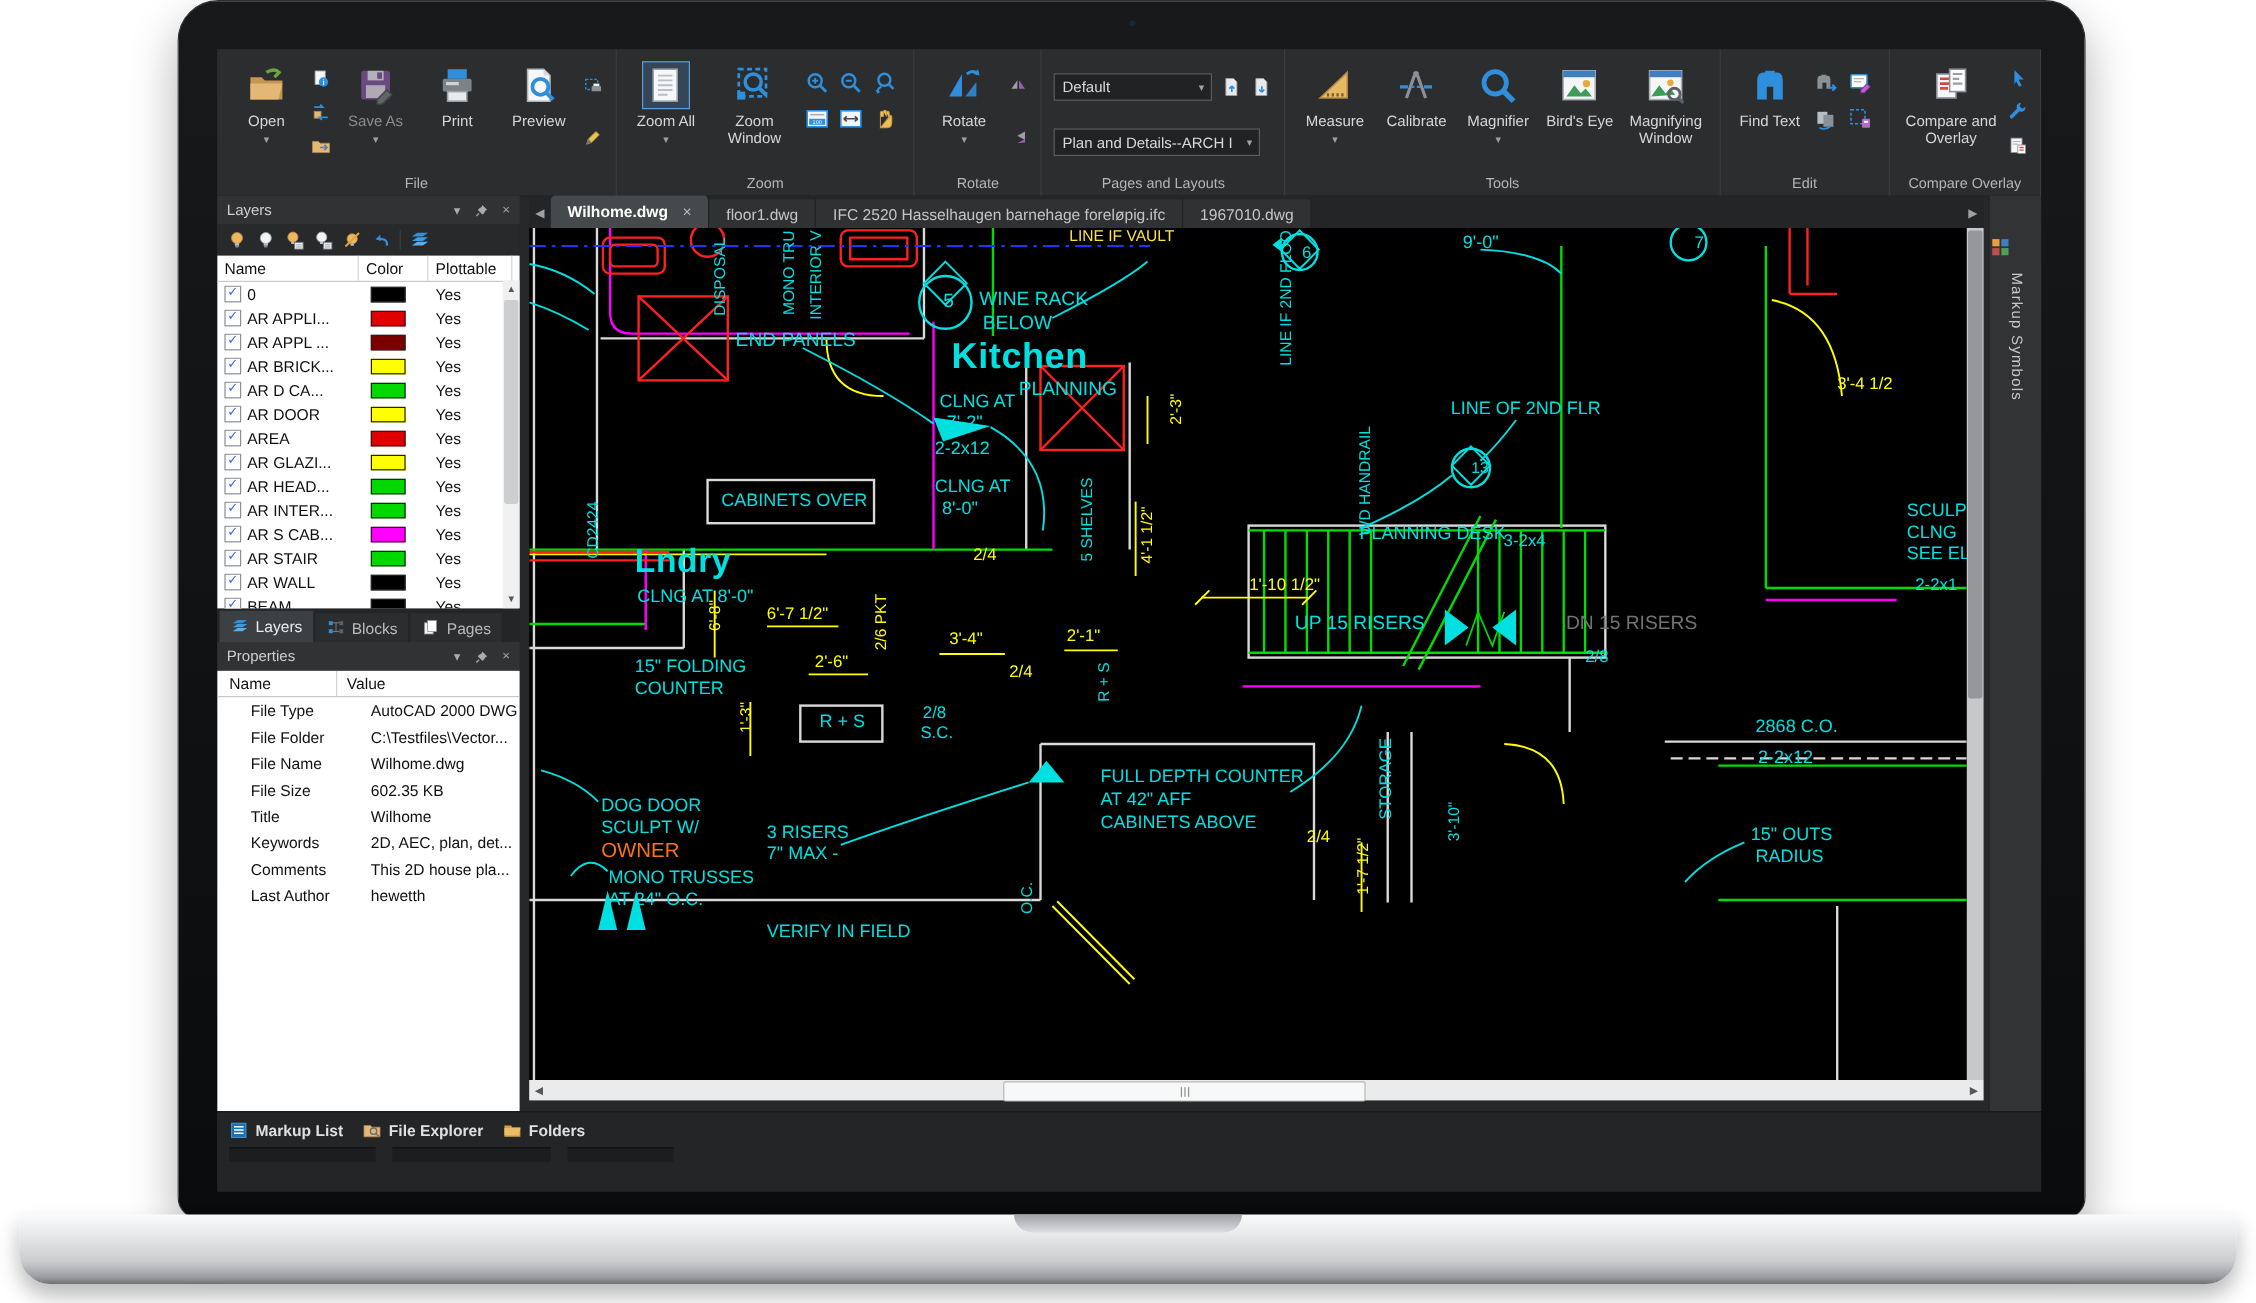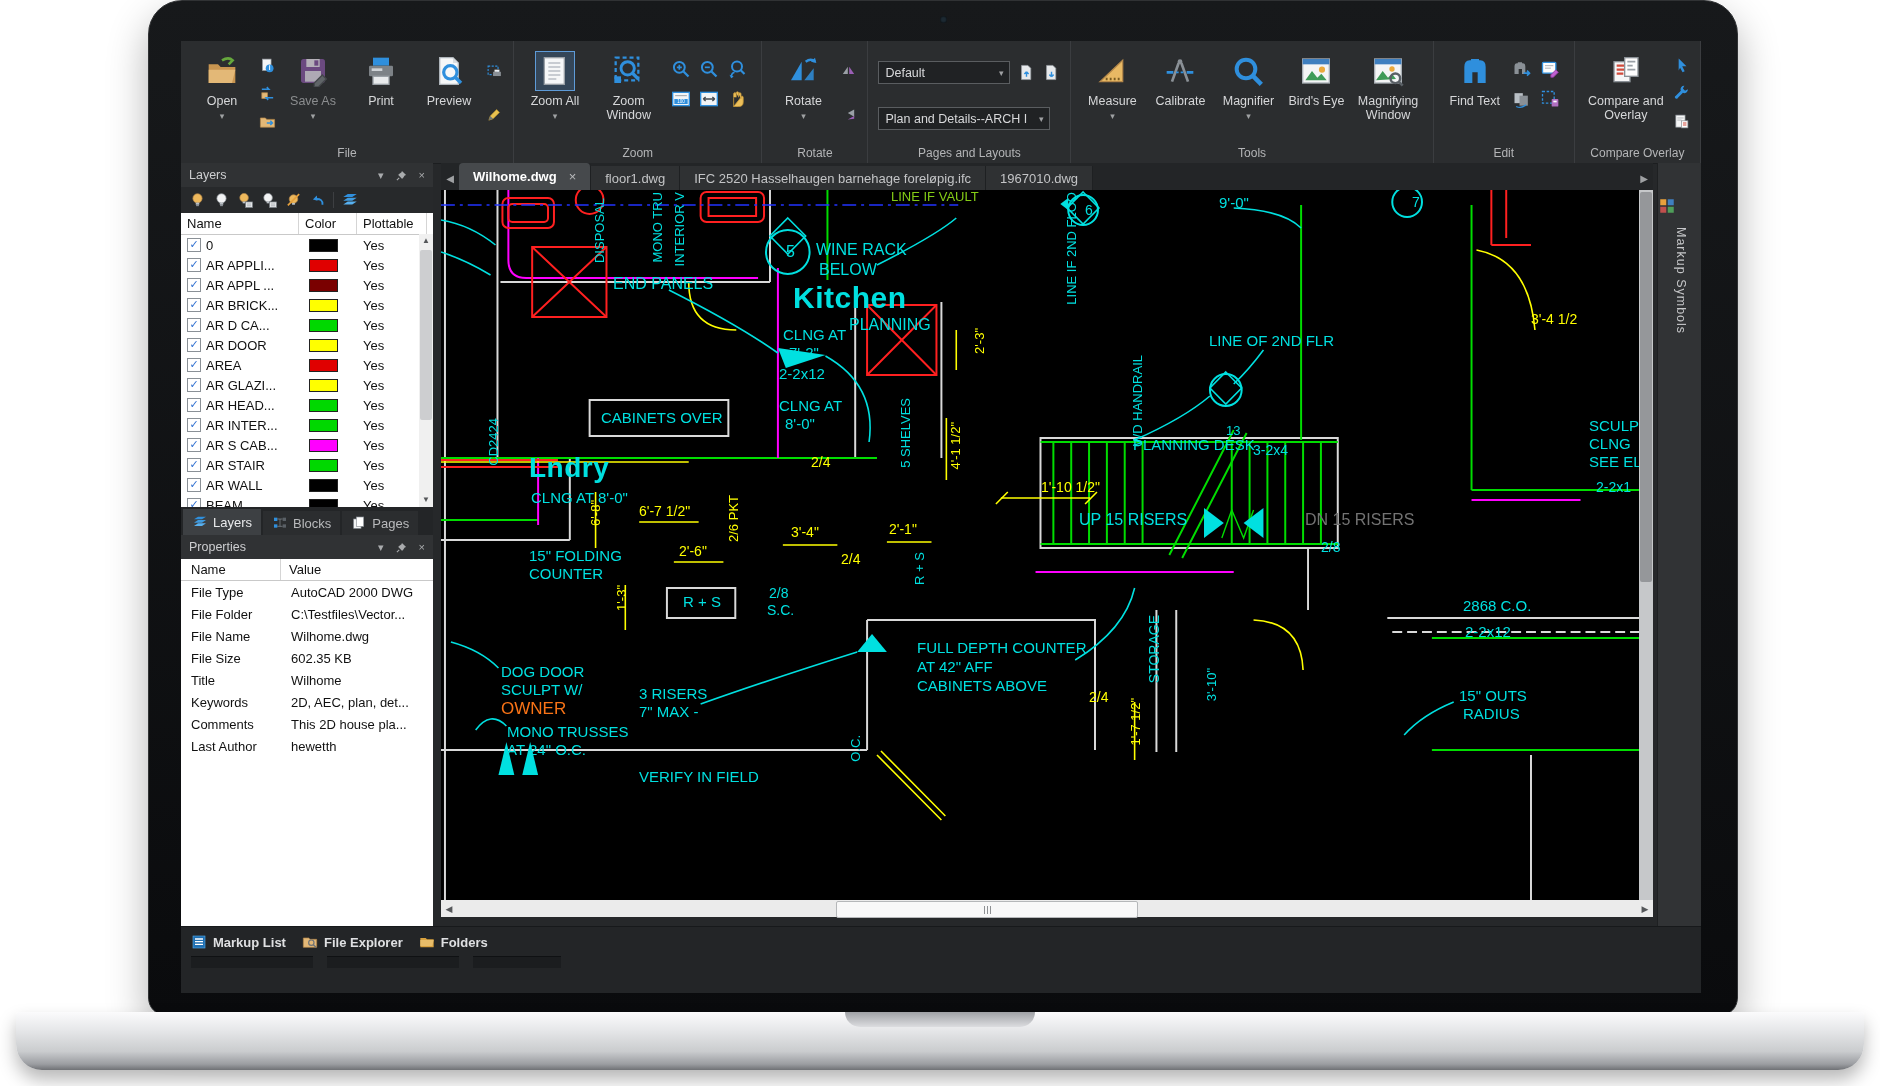--- a/index.html
+++ b/index.html
@@ -82,21 +82,21 @@
   .sw{width:27px;height:11px;border:1px solid #222;margin-left:10px;}
   .lvscroll{position:absolute;right:0;top:21px;bottom:0;width:14px;background:#f0f0f0;font-size:8px;color:#55575a;text-align:center;}
   .lvscroll .up{height:14px;line-height:14px;}
   .lvscroll .dn{position:absolute;bottom:0;left:0;right:0;height:14px;line-height:14px;}
   .lvthumb{position:absolute;left:1px;top:16px;width:12px;height:170px;background:#cdced0;border-radius:2px;}
   .ptabs{height:28px;background:#232527;display:flex;align-items:flex-end;padding:0 2px;gap:2px;}
   .ptab{display:flex;gap:5px;align-items:center;height:24px;padding:0 9px;font-size:13px;color:#b9babc;background:#2b2d2f;}
   .ptab.active{background:#3d4043;color:#e9eaec;height:26px;}
   .prtable{background:#fff;font-size:13px;color:#111;height:367px;overflow:hidden;}
   .prow{display:flex;height:22px;align-items:center;}
-  .prow .n{width:100px;padding-left:10px;flex:none;}
+  .prow .n{width:100px;padding-left:28px;flex:none;}
   .prow .vv{flex:1;white-space:nowrap;overflow:hidden;}
   .prtable .thead2{display:flex;height:21px;line-height:21px;border-bottom:1px solid #c9c9c9;}
   .prtable .thead2 span:first-child{width:100px;padding-left:10px;border-right:1px solid #d5d5d5;box-sizing:border-box;}
   .prtable .thead2 span:last-child{padding-left:8px;}
   
   .bottombar{position:absolute;left:0;top:885px;width:1520px;height:67px;background:#232527;border-top:1px solid #17191b;}
   #bottom-tabs{display:flex;gap:16px;padding:7px 10px 0;}
   .btab{display:flex;gap:6px;align-items:center;color:#dfe0e2;font-size:13px;font-weight:bold;}
   .bbars{display:flex;gap:14px;padding:6px 10px 0;}
   .bbar{height:11px;background:#1b1d1f;border-top:1px solid #0f1113;}
@@ -915,25 +915,25 @@
             <path d="M58 585L66 552 74 585Z"></path>
               <path d="M82 585L90 552 98 585Z"></path>
             <path d="M770 318L790 333 770 348Z"></path>
               <path d="M830 318L810 333 830 348Z"></path>
             <path d="M633 8L625 14 633 20Z"></path>
           </g>
           <path d="M0 15H522" stroke="#2233ff" stroke-width="1.6" stroke-dasharray="14 5 3 5"></path>
         </svg>
         <div id="cad-labels">
             <div class="cl" style="left: 778px; top: 5px; font-size: 15px; color: rgb(0, 224, 224);">9'-0"</div>
-            <div class="cl" style="left: 450px; top: 0px; font-size: 13px; color: #84cc16; text-align: right;">LINE IF VAULT</div>
+            <div class="cl" style="left: 450px; top: 0px; font-size: 13px; color: #fde047; text-align: right;">LINE IF VAULT</div>
             <div class="cl" style="left: 644px; top: 13px; font-size: 14px; color: rgb(0, 224, 224);">6</div>
             <div class="cl" style="left: 971px; top: 5px; font-size: 14px; color: rgb(0, 224, 224);">7</div>
             <div class="cl" style="left: 345px; top: 54px; font-size: 16px; color: rgb(0, 224, 224);">5</div>
-            <div class="cl" style="left: 785px; top: 193px; font-size: 13px; color: rgb(0, 224, 224); margin-top: 41px;">13</div>
+            <div class="cl" style="left: 785px; top: 193px; font-size: 13px; color: rgb(0, 224, 224);">13</div>
             <div class="cl" style="left: 375px; top: 52px; font-size: 16px; color: rgb(0, 224, 224);">WINE RACK</div>
             <div class="cl" style="left: 378px; top: 72px; font-size: 16px; color: rgb(0, 224, 224);">BELOW</div>
             <div class="cl b" style="left: 352px; top: 93px; font-size: 30px; color: rgb(0, 224, 224);">Kitchen</div>
             <div class="cl" style="left: 408px; top: 127px; font-size: 16px; color: rgb(0, 224, 224);">PLANNING</div>
             <div class="cl" style="left: 172px; top: 86px; font-size: 16px; color: rgb(0, 224, 224);">END PANELS</div>
             <div class="cl v" style="left: 210px; top: 2px; font-size: 13px; color: rgb(0, 224, 224);">MONO TRU</div>
             <div class="cl v" style="left: 232px; top: 2px; font-size: 13px; color: rgb(0, 224, 224);">INTERIOR V</div>
             <div class="cl v" style="left: 152px; top: 8px; font-size: 13px; color: rgb(0, 224, 224);">DISPOSAL</div>
             <div class="cl v" style="left: 624px; top: 2px; font-size: 13px; color: rgb(0, 224, 224);">LINE IF 2ND FLOO</div>
             <div class="cl" style="left: 342px; top: 137px; font-size: 15px; color: rgb(0, 224, 224);">CLNG AT</div>

